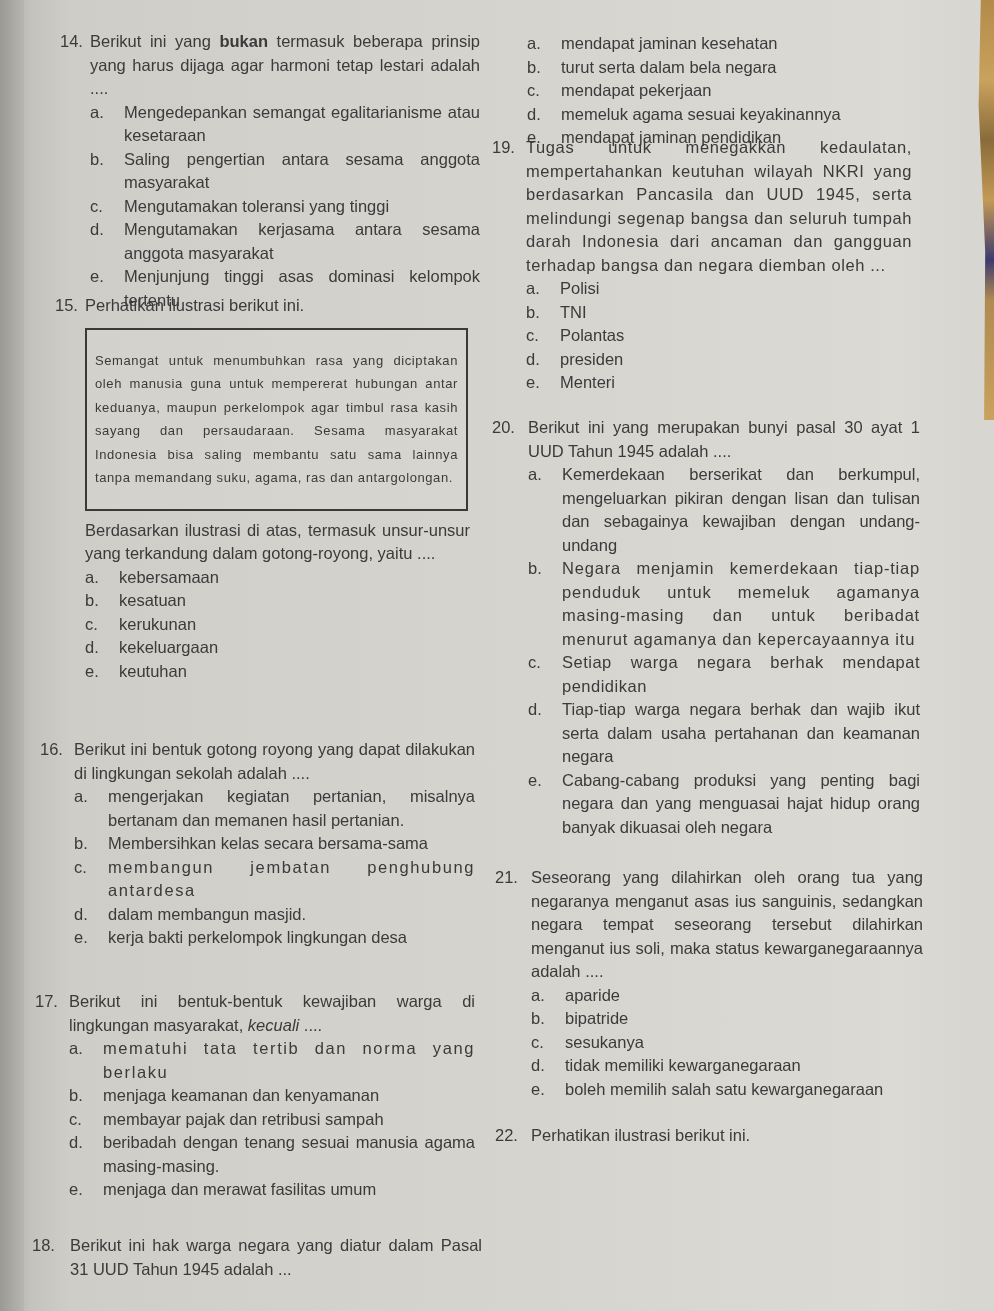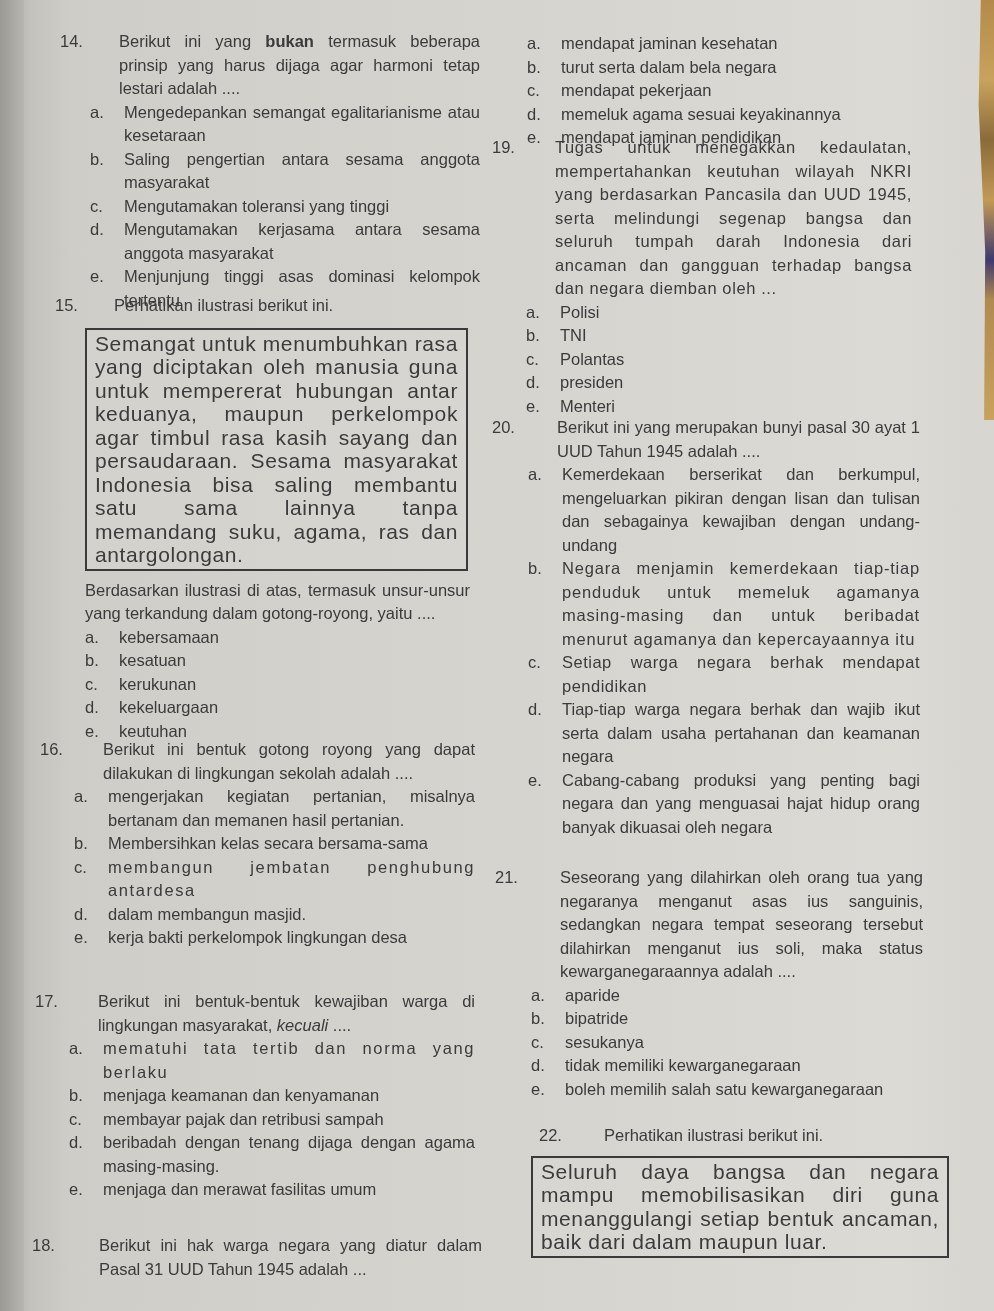--- a/index.html
+++ b/index.html
@@ -15,28 +15,28 @@
     }
     .edge-right {
       position: absolute; right: 0; top: 0; width: 22px; height: 420px;
       background: linear-gradient(180deg, #b48a4a 0px, #c9a25d 80px, #8a6b3a 140px, #c39a55 200px, #3e3a6e 260px, #b08a50 300px, #c9a25d 420px);
       clip-path: polygon(40% 0, 100% 0, 100% 100%, 55% 100%, 60% 60%, 30% 25%);
     }
     .col { position: absolute; top: 0; }
     .col-left { left: 60px; width: 420px; }
     .col-right { left: 487px; width: 432px; }
     .q { position: absolute; font-size: 16.5px; line-height: 23.5px; }
-    .q-head { display: flex; gap: 29px; }
+    .q-head { display: flex; }
     .q-num { width: 30px; flex: none; }
     .q-text { flex: 1; text-align: justify; }
     .opt { display: flex; }
     .opt-letter { width: 34px; flex: none; }
     .opt-text { flex: 1; text-align: justify; }
     .box {
-      border: 2px solid #3a3a3a; padding: 2px 8px; font-size: 21px; line-height: 23.5px;
+      border: 2px solid #3a3a3a; padding: 19px 8px; font-size: 13px; line-height: 23.5px;
       text-align: justify; letter-spacing: 0.6px; background: rgba(220,218,213,0.3);
     }
     .wide { letter-spacing: 1.6px; }
     .b { font-weight: bold; }
     .i { font-style: italic; }
   </style>
 </head>
 <body>
 
 <div class="page-fold"></div>
@@ -146,21 +146,21 @@
       <div class="opt">
           <span class="opt-letter">b.</span>
           <span class="opt-text">menjaga keamanan dan kenyamanan</span>
         </div>
       <div class="opt">
           <span class="opt-letter">c.</span>
           <span class="opt-text">membayar pajak dan retribusi sampah</span>
         </div>
       <div class="opt">
           <span class="opt-letter">d.</span>
-          <span class="opt-text">beribadah dengan tenang dijaga dengan agama masing-masing.</span>
+          <span class="opt-text">beribadah dengan tenang sesuai manusia agama masing-masing.</span>
         </div>
       <div class="opt">
           <span class="opt-letter">e.</span>
           <span class="opt-text">menjaga dan merawat fasilitas umum</span>
         </div>
     </div>
   </div>
 
   <div class="q" style="top:1234px; left:-28px; width:450px;">
     <div class="q-head">
@@ -277,18 +277,17 @@
         </div>
       <div class="opt">
           <span class="opt-letter">e.</span>
           <span class="opt-text">boleh memilih salah satu kewarganegaraan</span>
         </div>
     </div>
   </div>
 
   <div class="q" style="top:1124px; left:8px; width:440px;">
     <div class="q-head">
-      <span class="q-num" style="width:36px;margin-left:44px;">22.</span>
+      <span class="q-num" style="width:36px;">22.</span>
       <span class="q-text">Perhatikan ilustrasi berikut ini.</span>
     </div>
-    <div class="box" style="margin:8px 0 0 36px; width:398px;">Seluruh daya bangsa dan negara mampu memobilisasikan diri guna menanggulangi setiap bentuk ancaman, baik dari dalam maupun luar.</div>
   </div>
 </div>
 
 </body></html>

